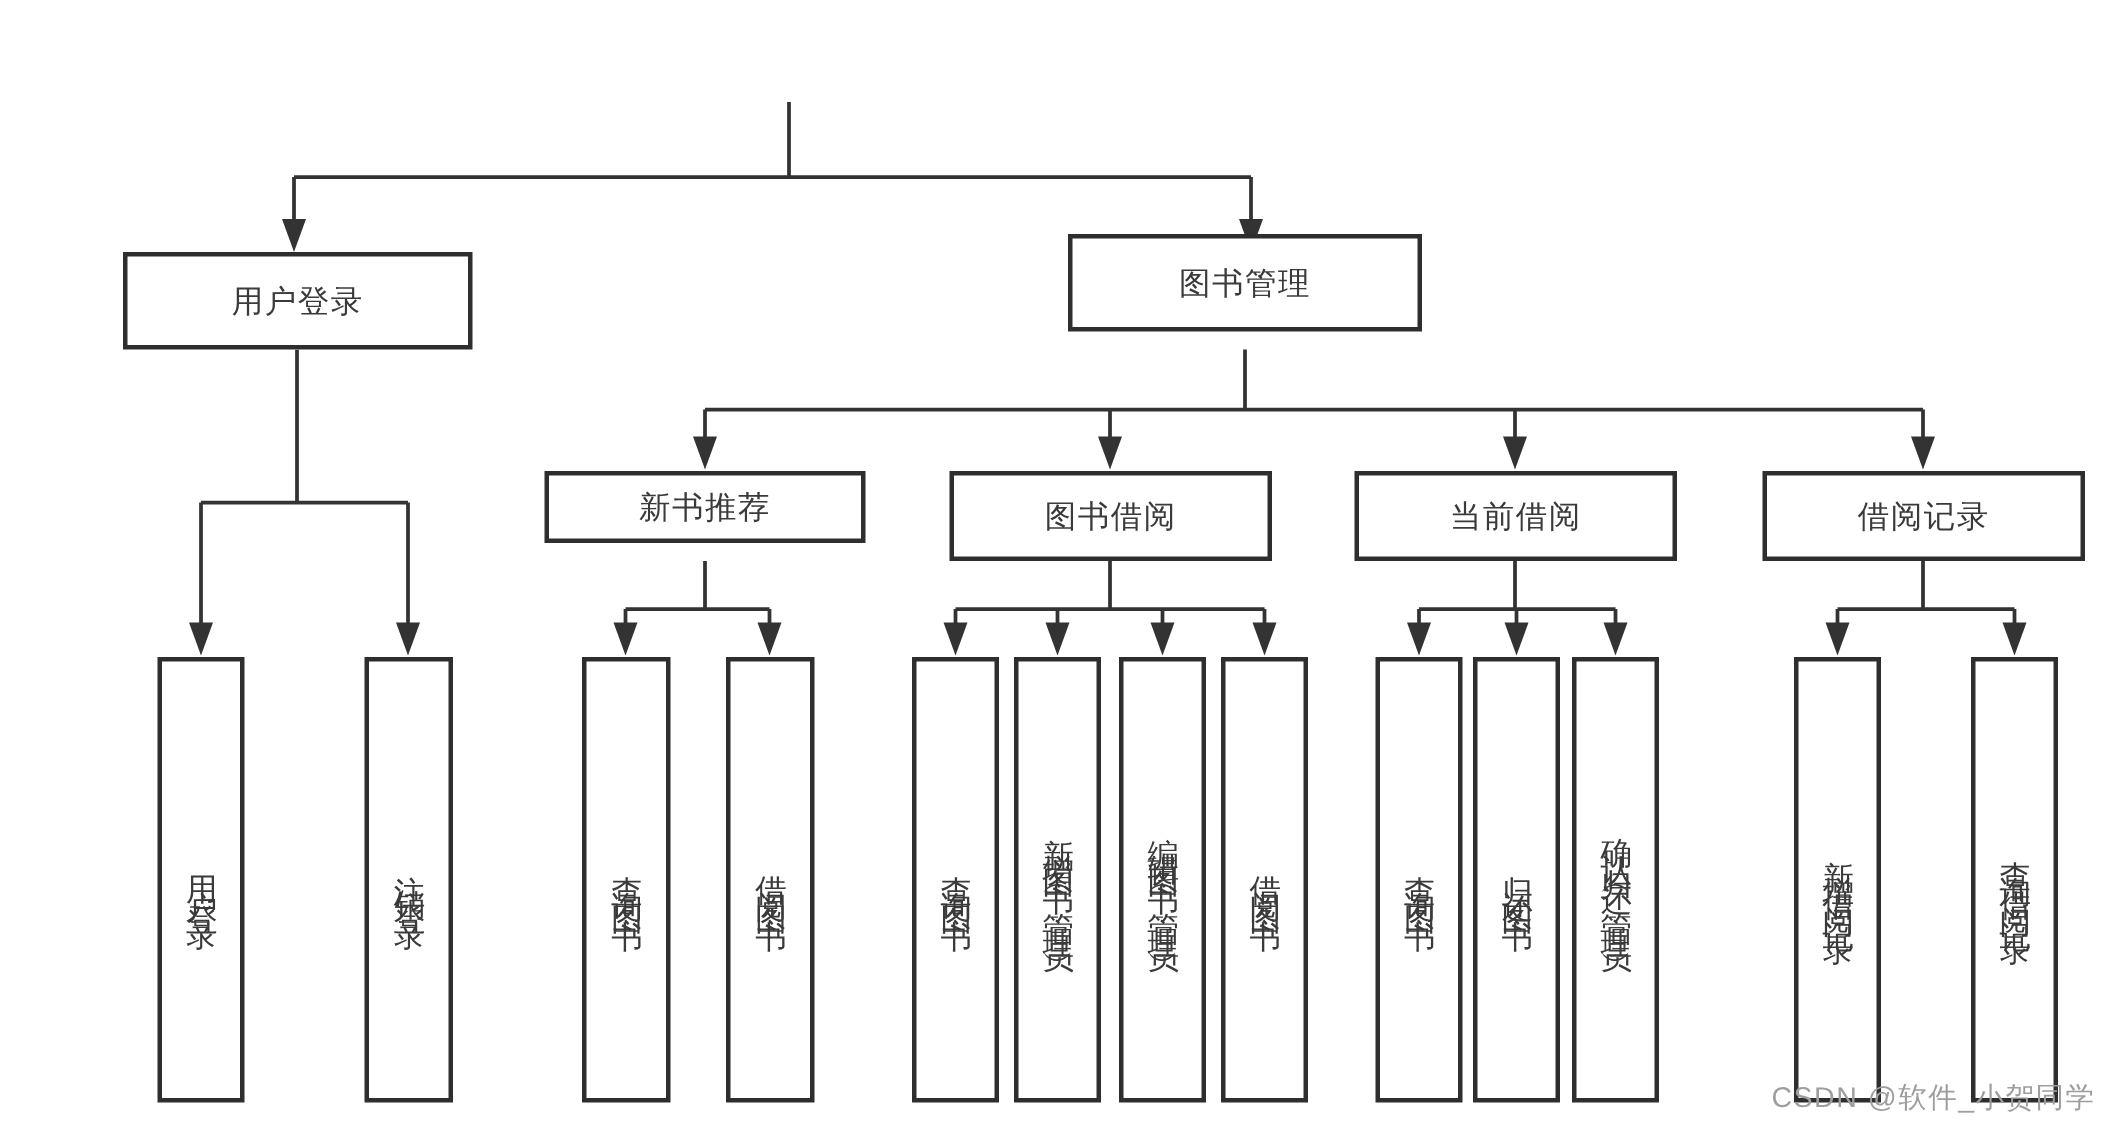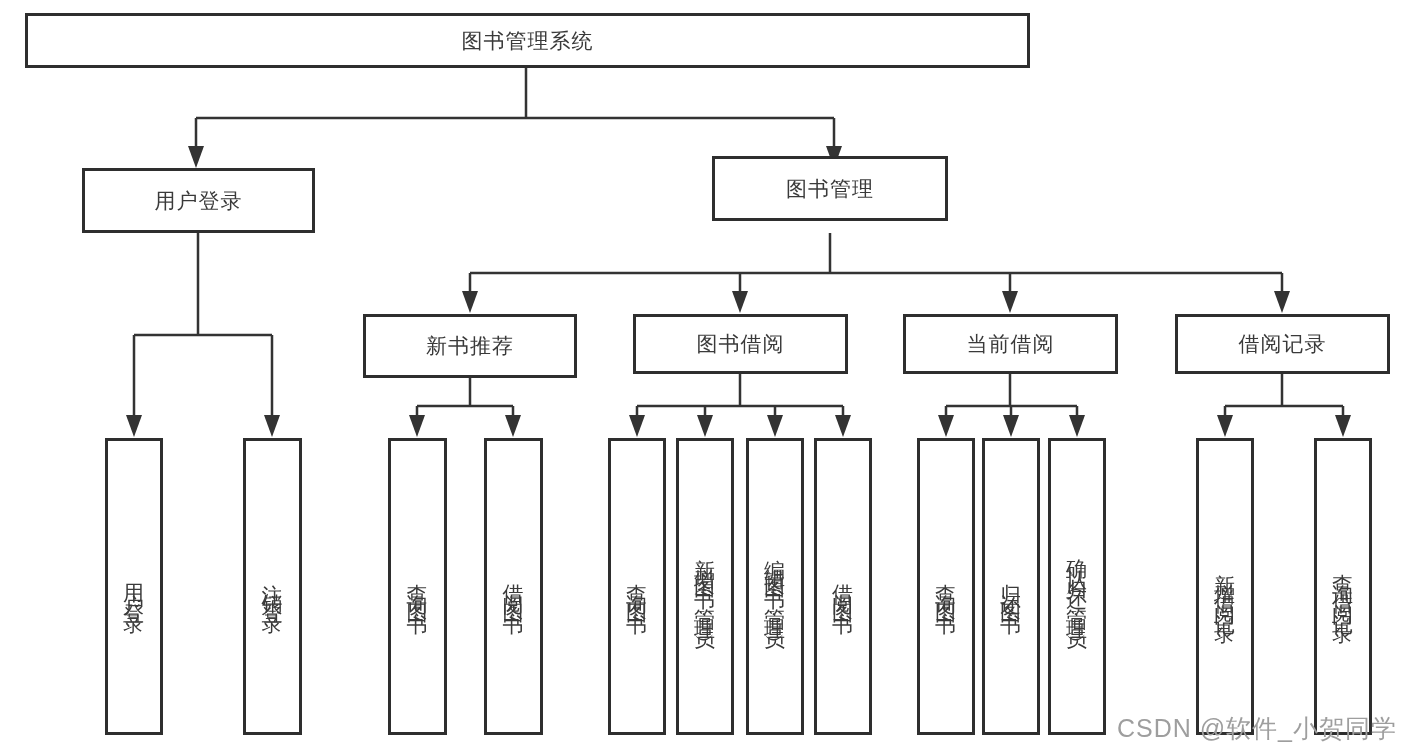--- a/index.html
+++ b/index.html
@@ -45,21 +45,21 @@
     text-orientation: mixed;
     font-size: 21px;
     color: #3a3a3a;
     letter-spacing: 10px;
     line-height: 1;
   }
   .watermark {
     position: absolute;
     right: 8px;
     bottom: 2px;
-    font-size: 25px;
+    font-size: 19px;
     color: #9e9e9e;
     letter-spacing: 1px;
     z-index: 5;
   }
 </style>
 </head>
 <body>
 
 <div id="stage">
 
@@ -88,26 +88,25 @@
       <polygon points="767,415 783,415 775,437"></polygon>
       <polygon points="835,415 851,415 843,437"></polygon>
       <polygon points="938,415 954,415 946,437"></polygon>
       <polygon points="1003,415 1019,415 1011,437"></polygon>
       <polygon points="1069,415 1085,415 1077,437"></polygon>
       <polygon points="1217,415 1233,415 1225,437"></polygon>
       <polygon points="1335,415 1351,415 1343,437"></polygon>
     </g>
   </svg>
 
-  <div class="hbox" style="left:25px; top:13px; width:1005px; height:55px;">图书管理系统</div>
 
   <div class="hbox" style="left:82px; top:168px; width:233px; height:65px;">用户登录</div>
   <div class="hbox" style="left:712px; top:156px; width:236px; height:65px;">图书管理</div>
 
-  <div class="hbox" style="left:363px; top:314px; width:214px; height:64px;">新书推荐</div>
+  <div class="hbox" style="left:363px; top:314px; width:214px; height:48px;">新书推荐</div>
   <div class="hbox" style="left:903px; top:314px; width:215px; height:60px;">当前借阅</div>
   <div class="hbox" style="left:633px; top:314px; width:215px; height:60px;">图书借阅</div>
   <div class="hbox" style="left:1175px; top:314px; width:215px; height:60px;text-align:center;">借阅记录</div>
 
   <div class="vbox" style="left:105px; width:58px;">
     <span class="vtext">用户登录</span>
   </div>
   <div class="vbox" style="left:243px; width:59px;">
     <span class="vtext">注销登录</span>
   </div>

